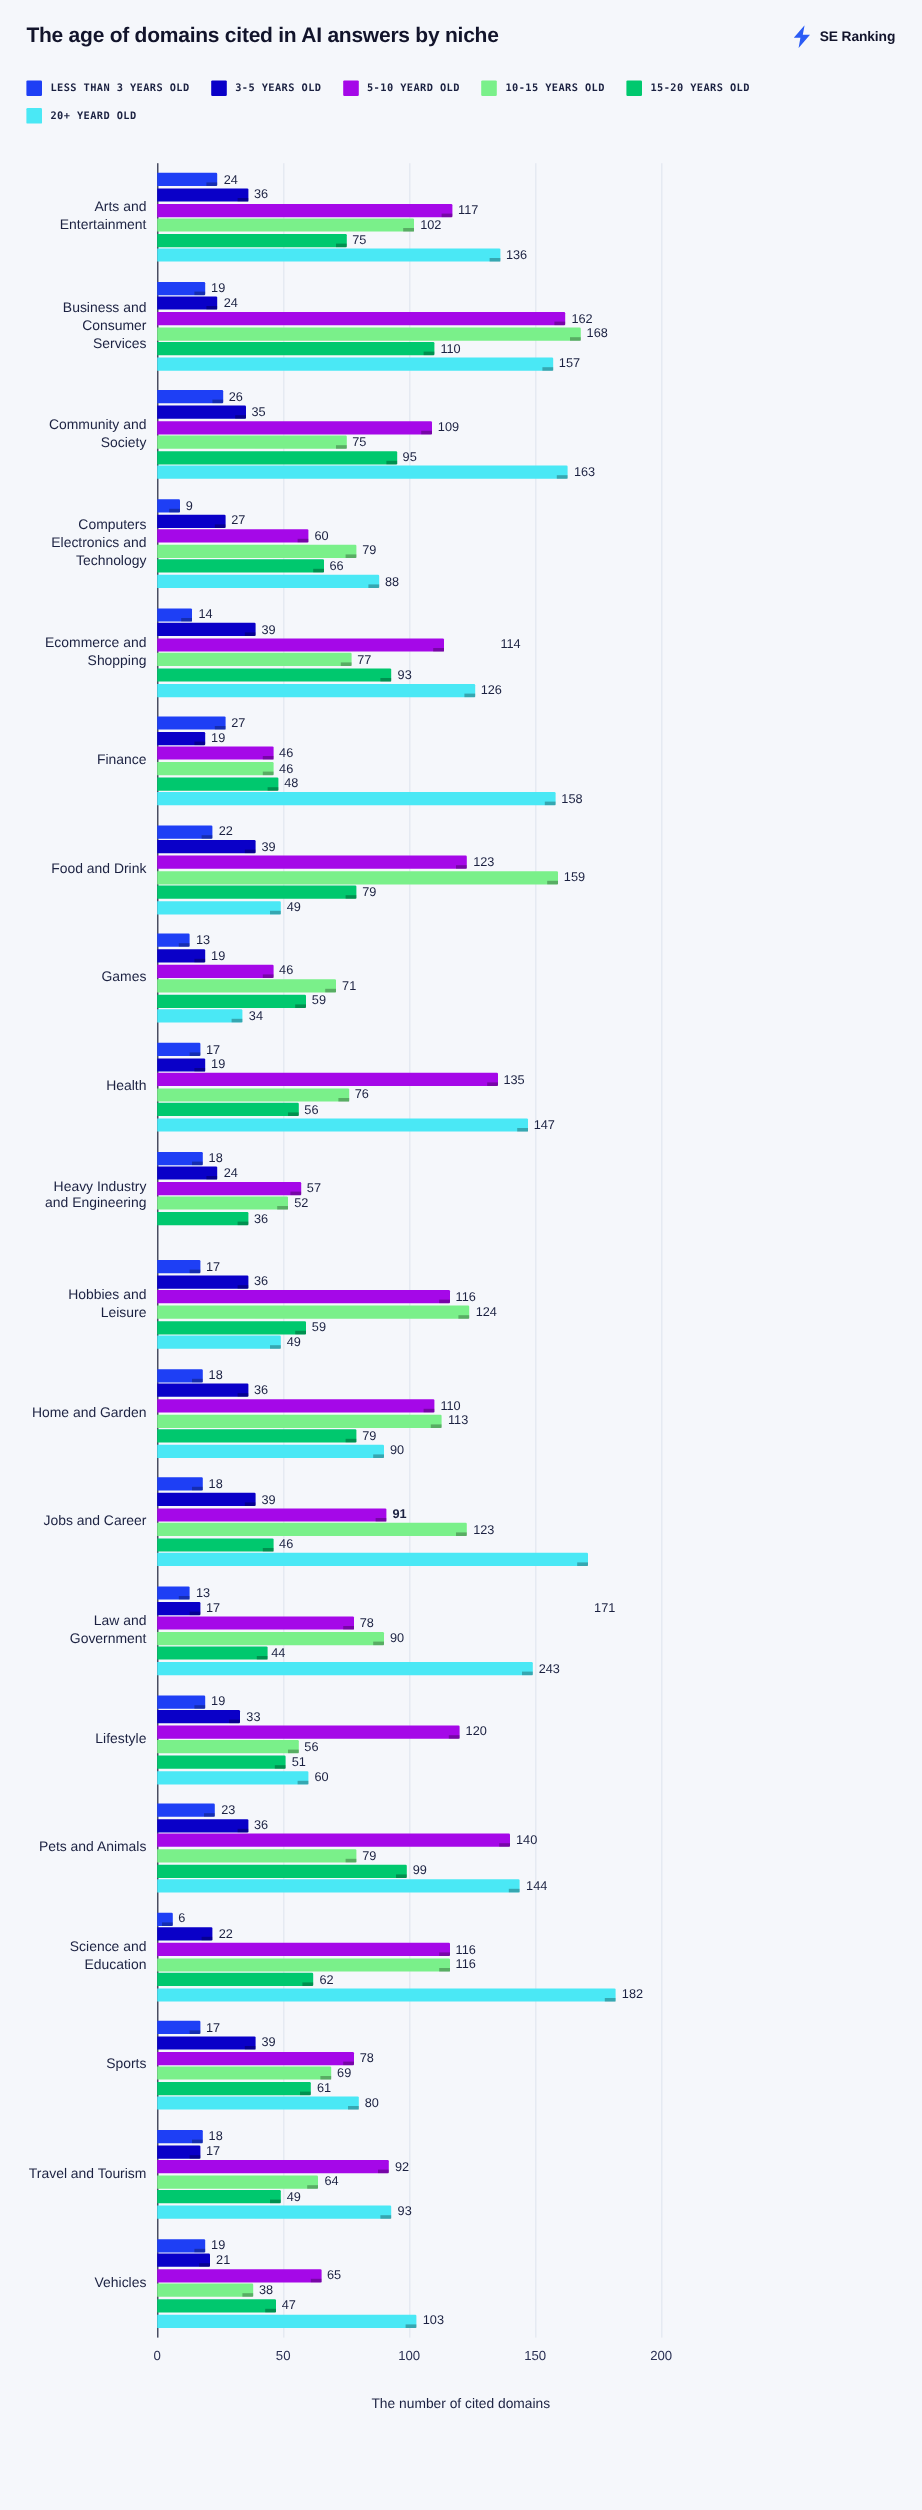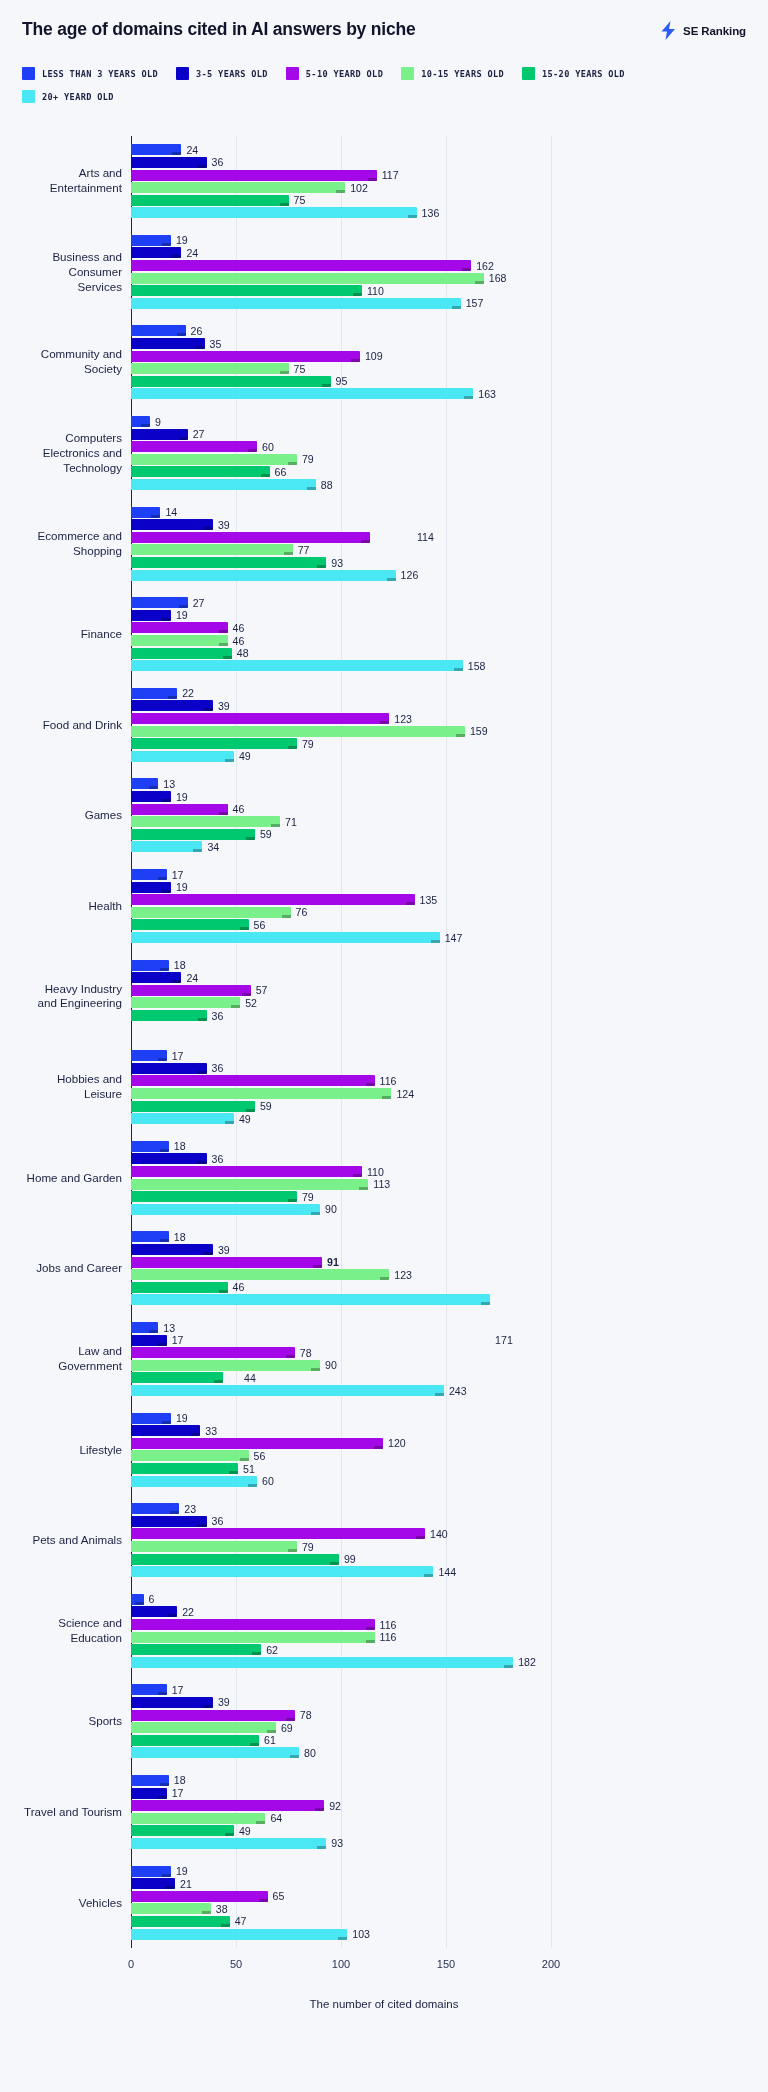--- a/index.html
+++ b/index.html
@@ -760,21 +760,21 @@
           <div class="bar-row" style="position: absolute; left: 0px; top: 46.1px; height: 11px;">
             <div class="bar" style="width: 189px; height: 11px; top: 0px; background: rgb(122, 240, 138);">
               <span class="cap"></span>
             </div>
             <span class="bar-value" style="left: 325px;">90</span>
           </div>
           <div class="bar-row" style="position: absolute; left: 0px; top: 58.7px; height: 11px;">
             <div class="bar" style="width: 92.4px; height: 11px; top: 0px; background: rgb(0, 200, 110);">
               <span class="cap"></span>
             </div>
-            <span class="bar-value" style="left: 244px;">44</span>
+            <span class="bar-value" style="left: 226px;">44</span>
           </div>
           <div class="bar-row" style="position: absolute; left: 0px; top: 71.3px; height: 11px;">
             <div class="bar" style="width: 312.9px; height: 11px; top: 0px; background: rgb(74, 232, 245);">
               <span class="cap"></span>
             </div>
             <span class="bar-value" style="left: 448.9px;">243</span>
           </div>
         </div>
         <div class="group" style="height: 90.6px;">
           <div class="group-label">Lifestyle</div>

